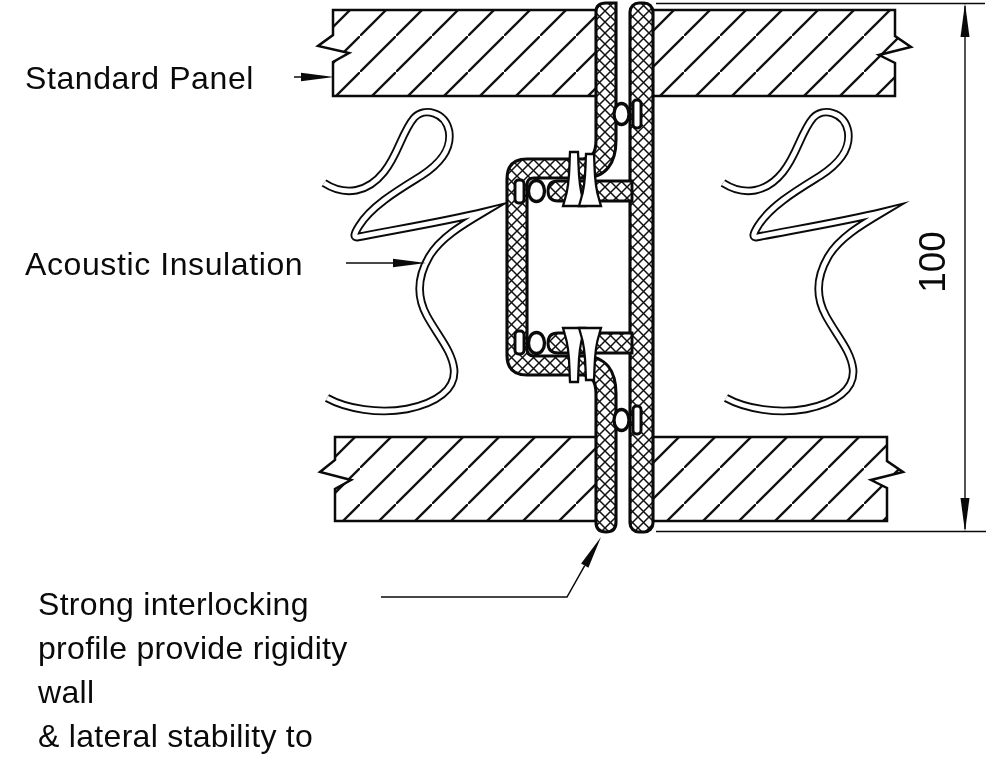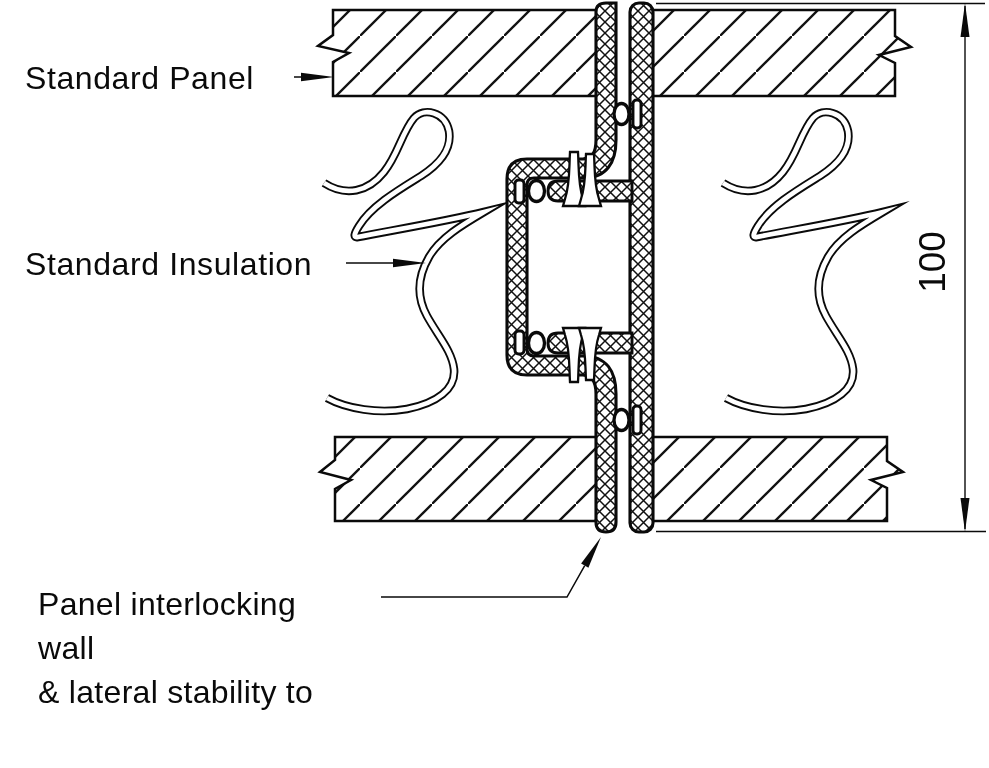--- a/index.html
+++ b/index.html
@@ -123,22 +123,23 @@
       <polygon points="334,77 301,72.8 301,81.2" fill="#0a0a0a" stroke="none"></polygon>
       <path d="M346,263 H400"></path>
       <polygon points="426,263 393,258.8 393,267.2" fill="#0a0a0a" stroke="none"></polygon>
       <path d="M381,597 H567 L584.7,565.7"></path>
       <polygon points="601,537 588.4,567.8 581.1,563.6" fill="#0a0a0a" stroke="none"></polygon>
     </g>
   </svg>
 
   <div class="lbl" style="left:25px;top:60px">Standard Panel</div>
 
-  <div class="lbl" style="left:25px;top:246px">Standard Insulation</div>
+  <div class="lbl" style="left:25px;top:246px">Acoustic Insulation</div>
 
   <div class="note" style="left:38px;top:582px">
-    <div>Panel interlocking</div>
+    <div>Strong interlocking</div>
+    <div>profile provide rigidity</div>
     <div>wall</div>
     <div>&amp; lateral stability to</div>
   </div>
 
   <div class="dim" style="left:933px;top:262px">100</div>
 </div>
 
 </body></html>

